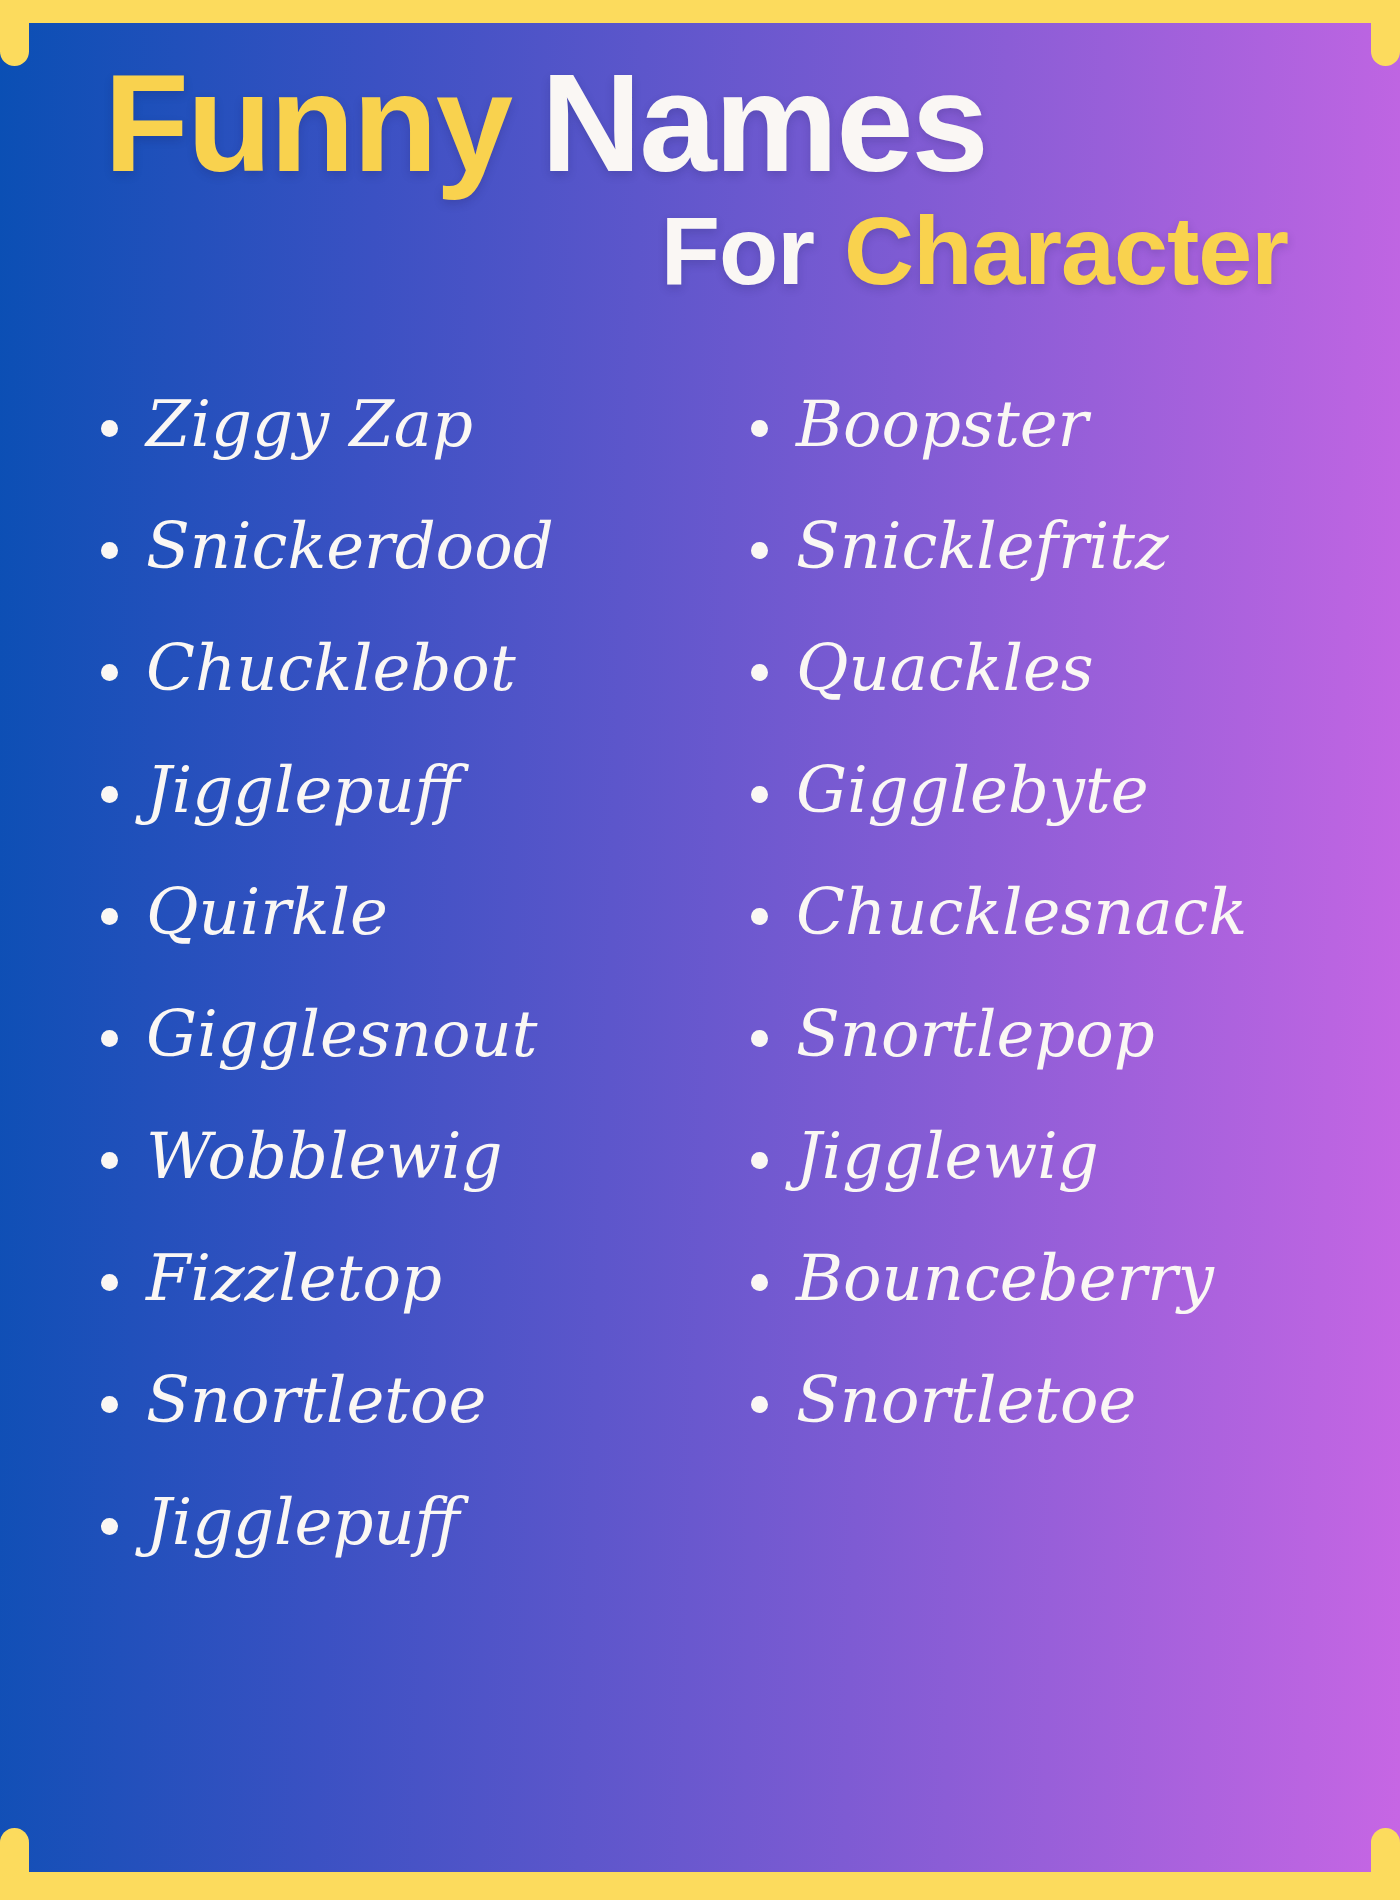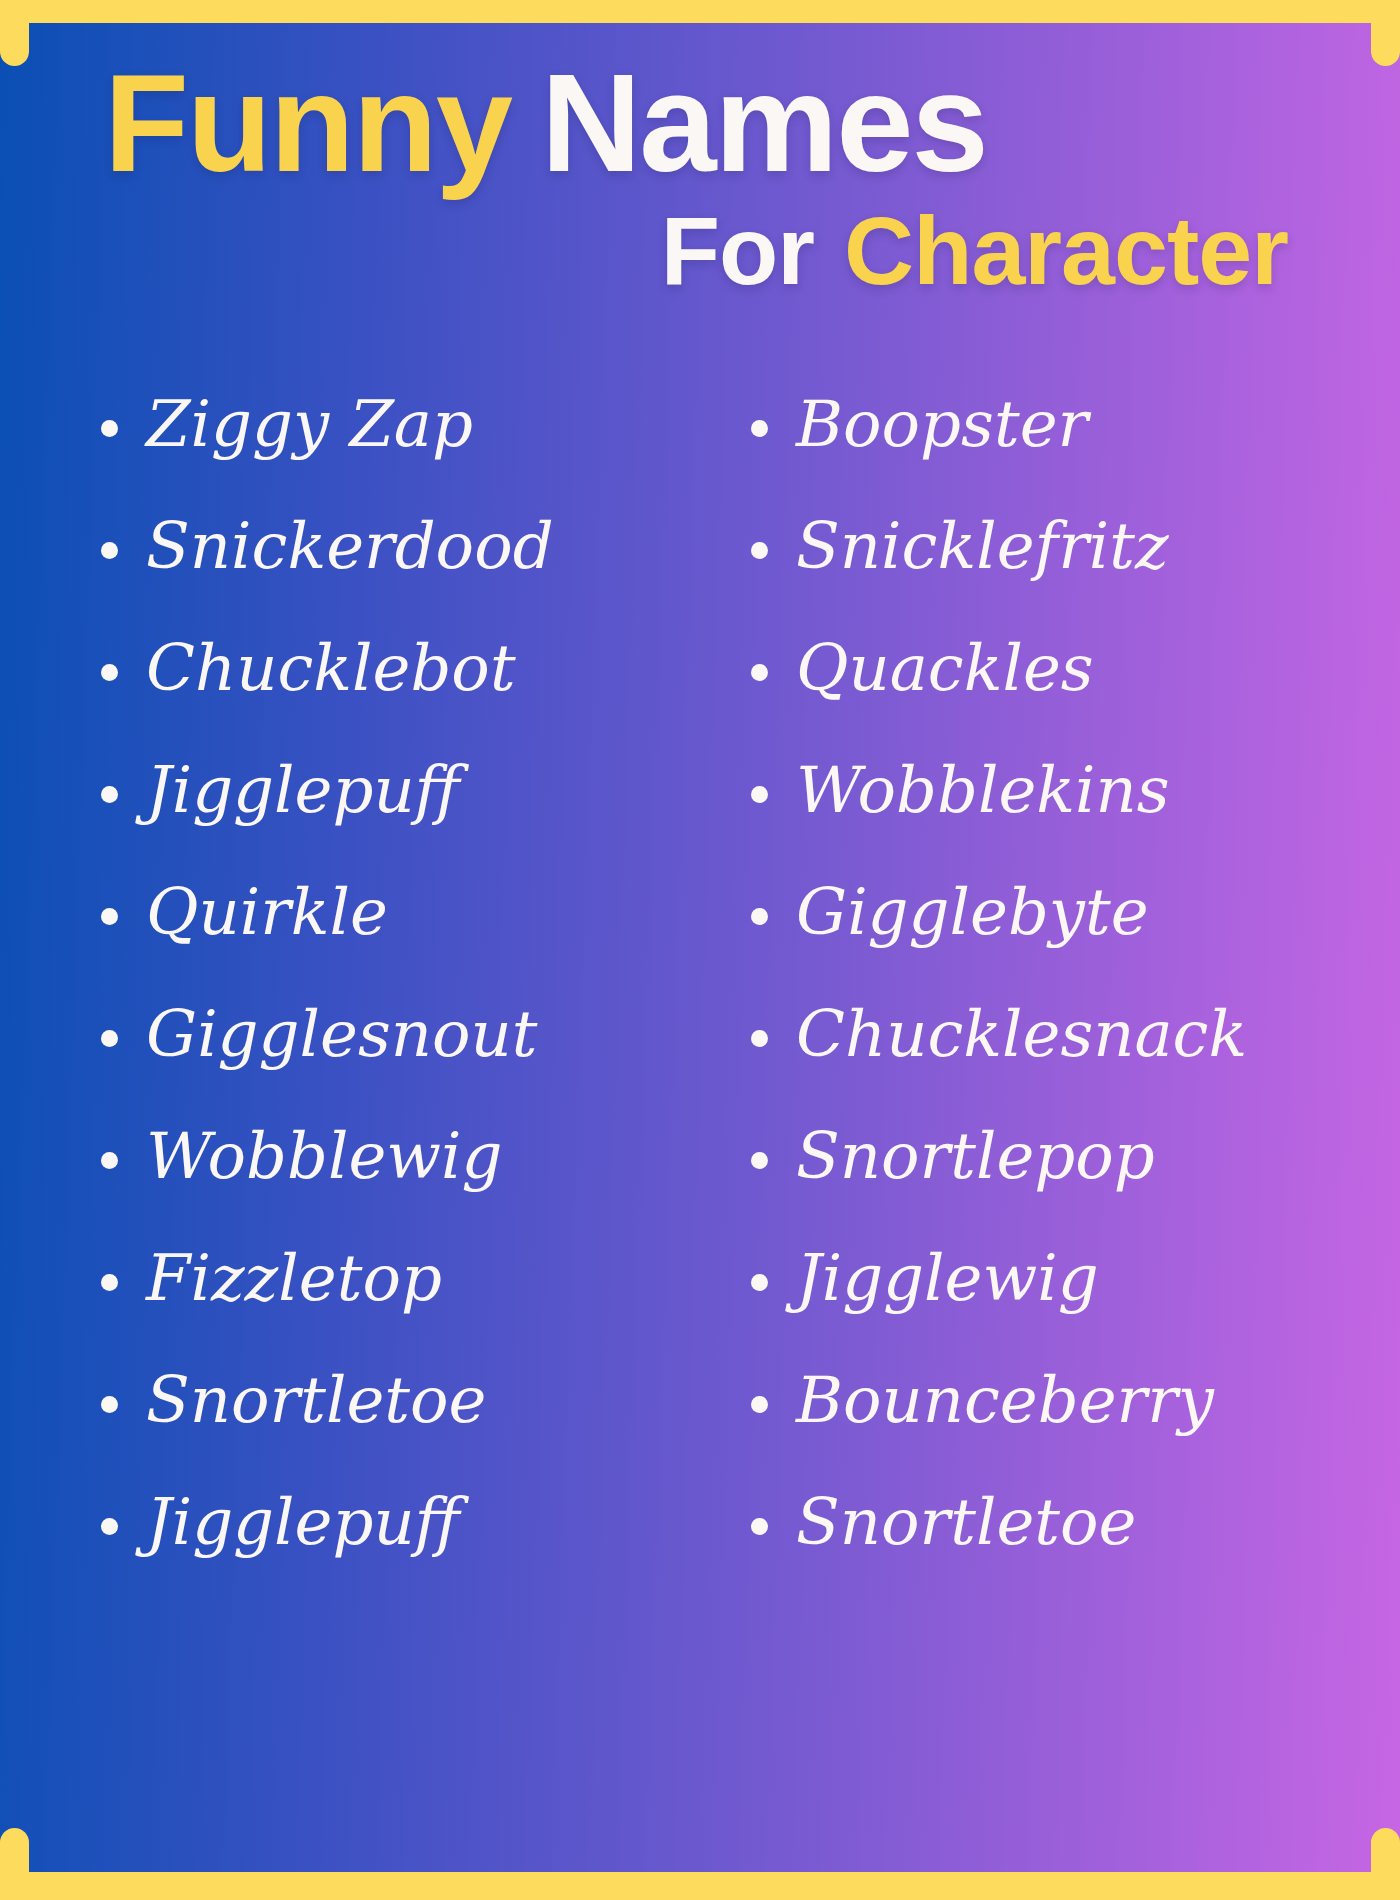--- a/index.html
+++ b/index.html
@@ -164,24 +164,20 @@
         <li>
     <span class="bullet"></span>
     <span class="name">Snicklefritz</span>
   </li>
         <li>
     <span class="bullet"></span>
     <span class="name">Quackles</span>
   </li>
         <li>
     <span class="bullet"></span>
-    <span class="name">Wobblekins</span>
-  </li>
-        <li>
-    <span class="bullet"></span>
     <span class="name">Gigglebyte</span>
   </li>
         <li>
     <span class="bullet"></span>
     <span class="name">Chucklesnack</span>
   </li>
         <li>
     <span class="bullet"></span>
     <span class="name">Snortlepop</span>
   </li>

